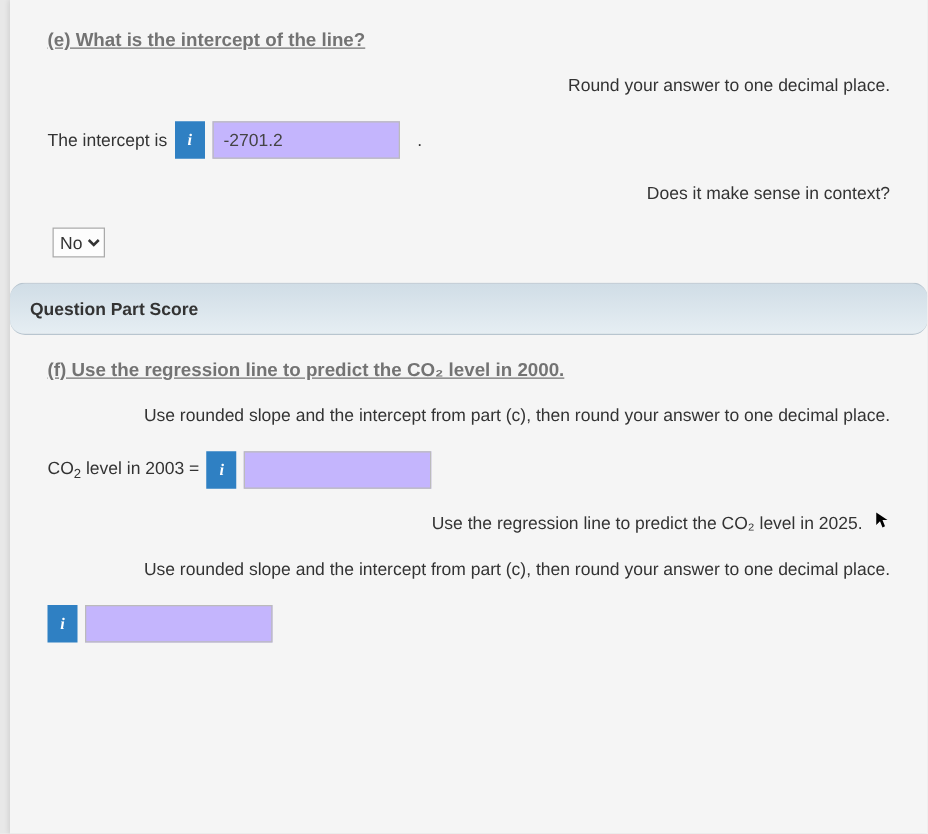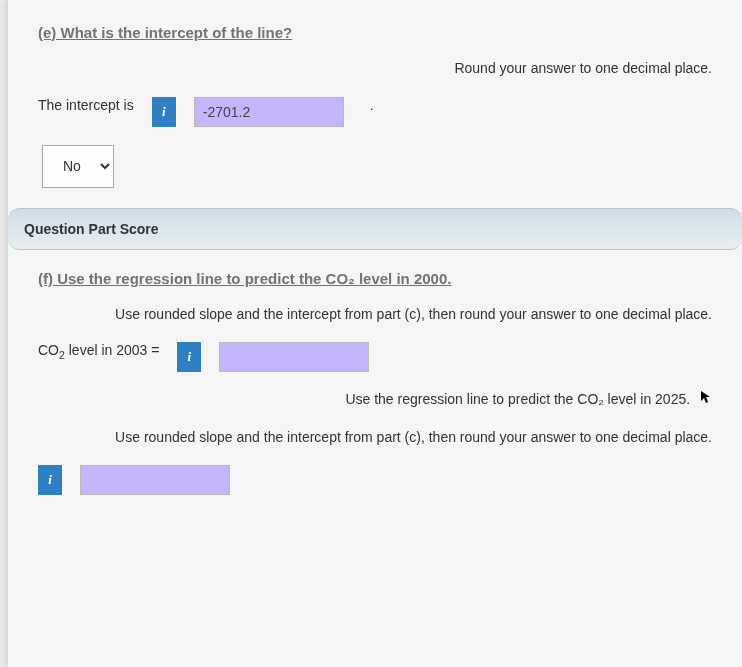--- a/index.html
+++ b/index.html
@@ -33,22 +33,22 @@
     }
     .q-text {
       font-size: 14px;
       color: #333;
       margin-bottom: 18px;
       line-height: 1.4;
       text-align: right;
     }
     .answer-row {
       display: flex;
-      align-items: flex-start;
-      gap: 18px;
+      align-items: center;
+      gap: 6px;
       margin-bottom: 18px;
       font-size: 14px;
       color: #333;
     }
     .hint-icon {
       display: inline-flex;
       align-items: center;
       justify-content: center;
       width: 24px;
       height: 30px;
@@ -68,25 +68,25 @@
       font-size: 14px;
       width: 150px;
       color: #444;
     }
     .period {
       font-size: 14px;
       color: #333;
       margin-left: 8px;
     }
     select.ctx {
-      height: 43px;
+      height: 24px;
       border: 1px solid #aaa;
       background: #fdfdfd;
       font-size: 14px;
-      padding: 2px 16px;
+      padding: 2px 1px;
       color: #333;
     }
     .select-wrap {
       display: inline-block;
       margin-left: 4px;
     }
     .divider-bar {
       background: linear-gradient(#d0dde6, #e6eef3);
       border-top: 1px solid #b8c5cf;
       border-bottom: 1px solid #b8c5cf;
@@ -120,20 +120,21 @@
     <div class="q-heading">(e) What is the intercept of the line?</div>
     <div class="q-text">Round your answer to one decimal place.</div>
 
     <div class="answer-row">
       <span>The intercept is</span>
       <span class="hint-icon">i</span>
       <input class="num" type="text" value="-2701.2" style="">
       <span class="period">.</span>
     </div>
 
+    <div class="q-text">Does it make sense in context?</div>
 
     <div class="select-wrap">
       <select class="ctx">
         <option>No</option>
       </select>
     </div>
   </div>
 
   <div class="divider-bar">Question Part Score</div>
 

